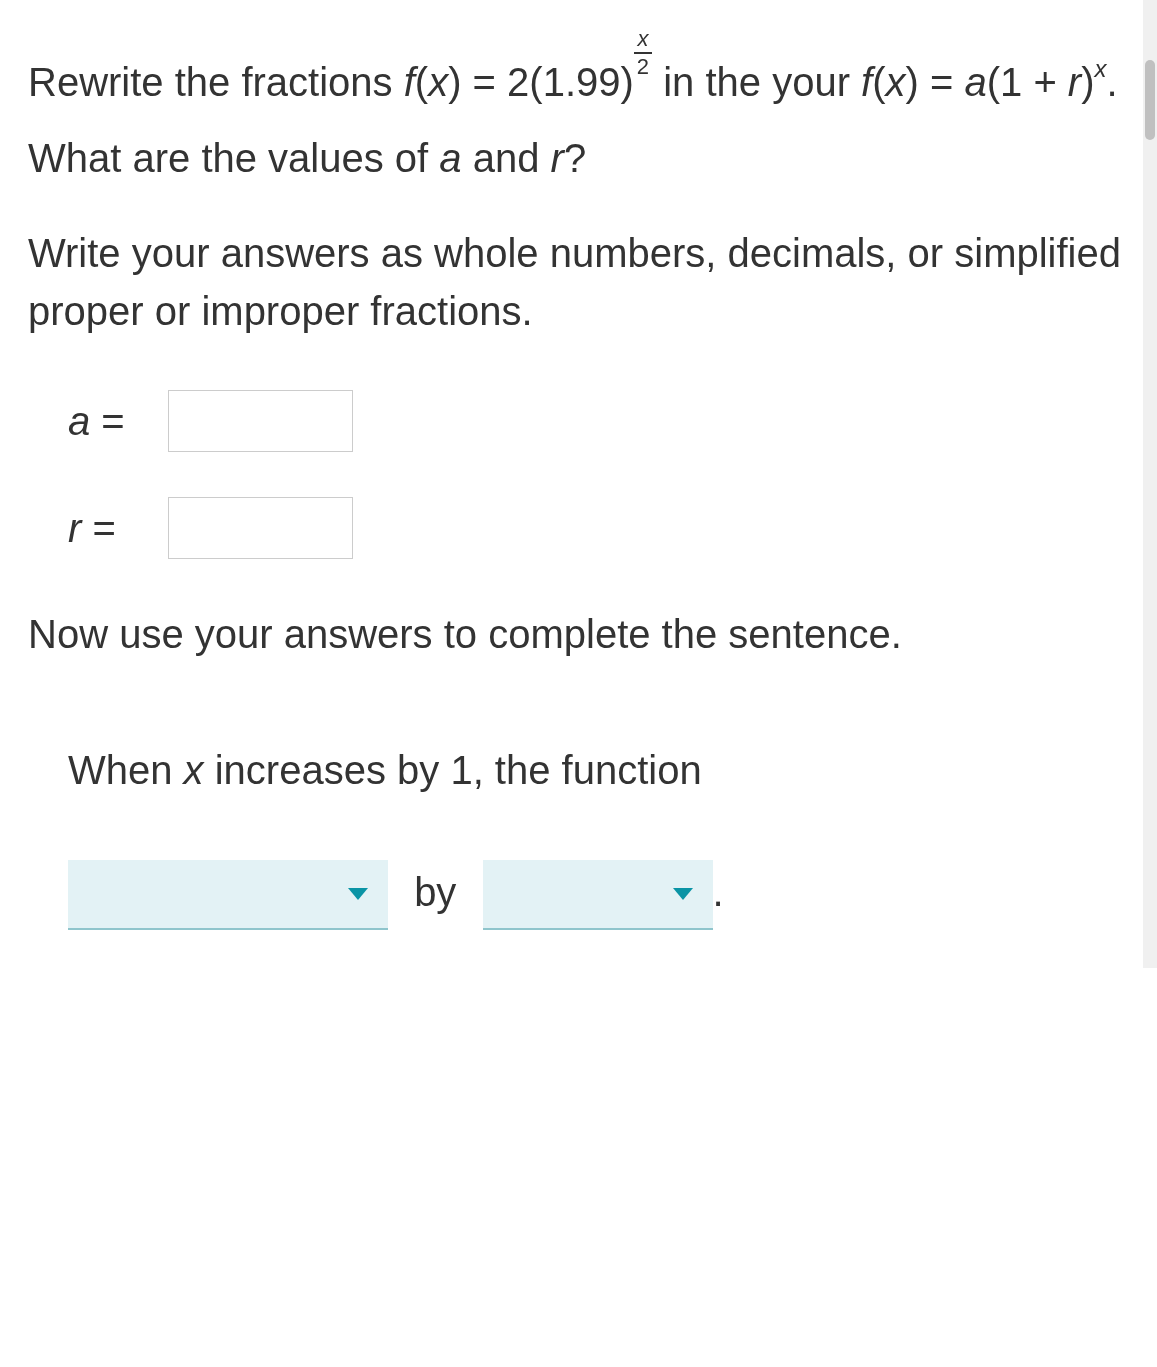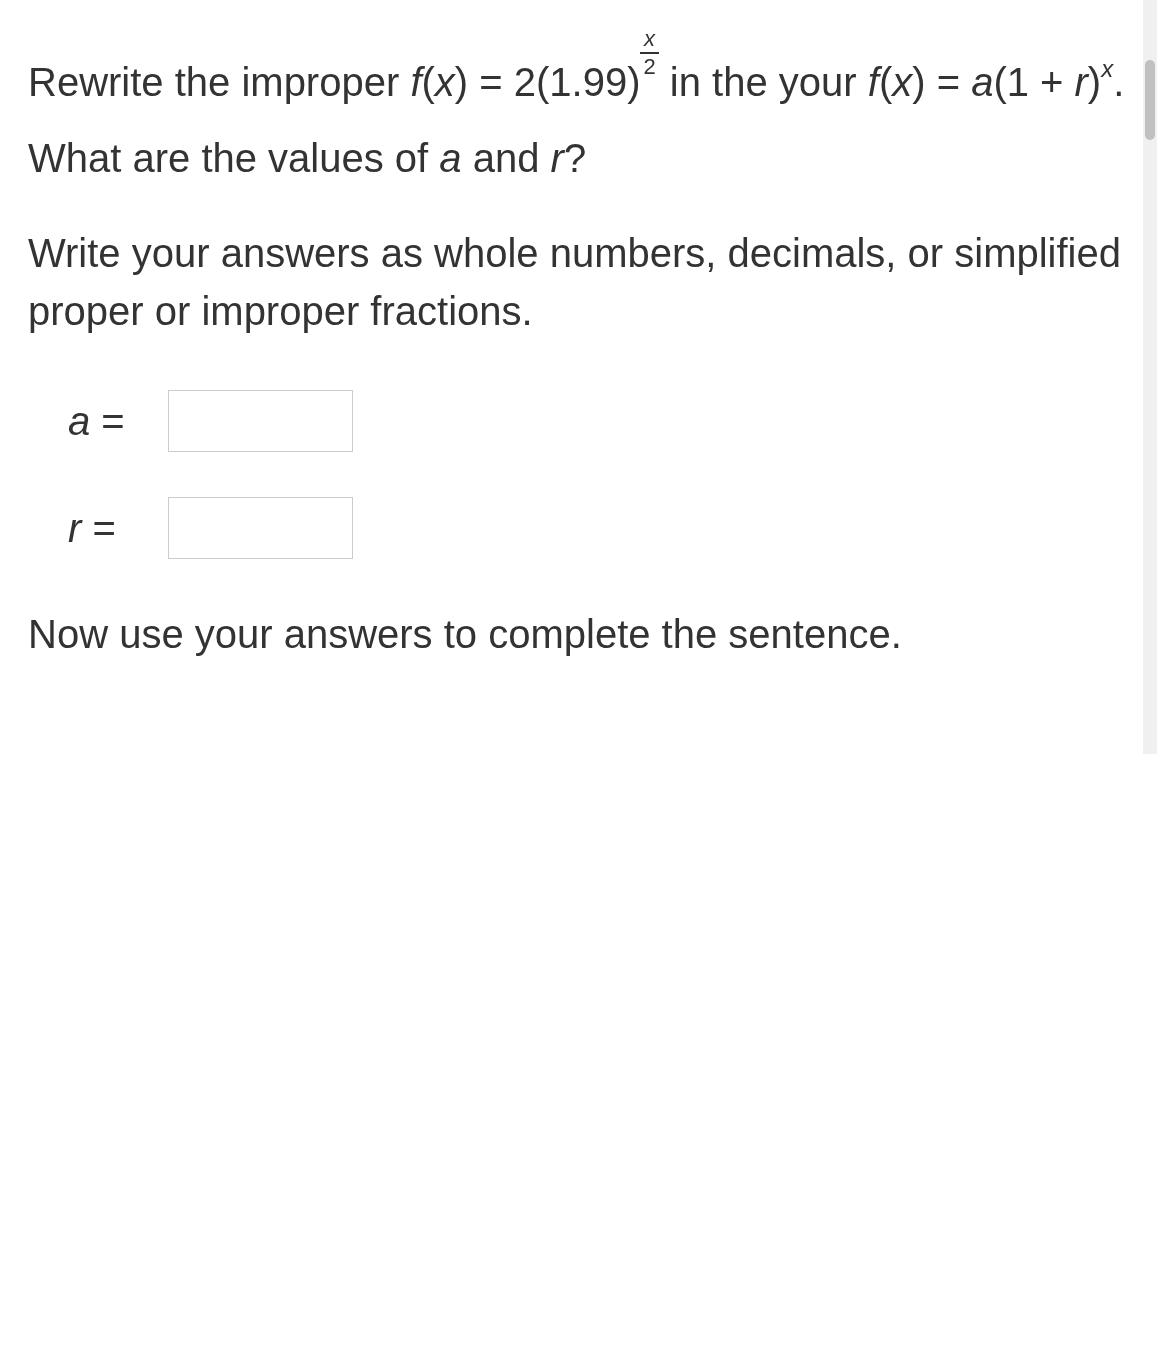--- a/index.html
+++ b/index.html
@@ -135,37 +135,49 @@
       top: -4px;
     }
     .by-text {
       margin: 0 15px;
     }
   </style>
 </head>
 <body>
 
 <div class="question-text">
-  <span>Rewrite the improper </span><span class="math-f">f</span>(<span class="math-x">x</span>)<span> = 2(1.99)</span><span class="frac"><span class="frac-num">x</span><span class="frac-den">2</span></span><span> in the </span>
+  <span>Rewrite the fractions </span><span class="math-f">f</span>(<span class="math-x">x</span>)<span> = 2(1.99)</span><span class="frac"><span class="frac-num">x</span><span class="frac-den">2</span></span><span> in the </span>
   <span>your </span><span class="math-f">f</span>(<span class="math-x">x</span>)<span> = </span><span class="math-a">a</span><span>(1 + </span><span class="math-r">r</span><span>)</span><span class="sup-x">x</span><span>. What are the values of </span>
   <span class="math-a">a</span><span> and </span><span class="math-r">r</span><span>?</span>
 </div>
 
 <div class="italic-instructions">Write your answers as whole numbers, decimals, or simplified proper or improper fractions.</div>
 
 <div class="input-row">
   <span class="input-label"><span class="math-a">a</span><span style="font-style:normal"> = </span></span>
   <input type="text" class="answer-input" style="">
 </div>
 
 <div class="input-row">
   <span class="input-label"><span class="math-r">r</span><span style="font-style:normal"> = </span></span>
   <input type="text" class="answer-input" style="">
 </div>
 
 <div class="followup-text">Now use your answers to complete the sentence.</div>
 
 <div class="sentence-block">
+  <div class="sentence-line1">
+    <span>When </span><span class="math-x">x</span><span> increases by 1, the function</span>
+  </div>
+  <div>
+    <span class="dropdown wide">
+      <span class="dropdown-caret"></span>
+    </span>
+    <span class="by-text">by</span>
+    <span class="dropdown narrow">
+      <span class="dropdown-caret"></span>
+    </span><span>.</span>
+  </div>
 </div>
 
 <div class="scrollbar-track">
   <div class="scrollbar-thumb"></div>
 </div>
 
 </body></html>

